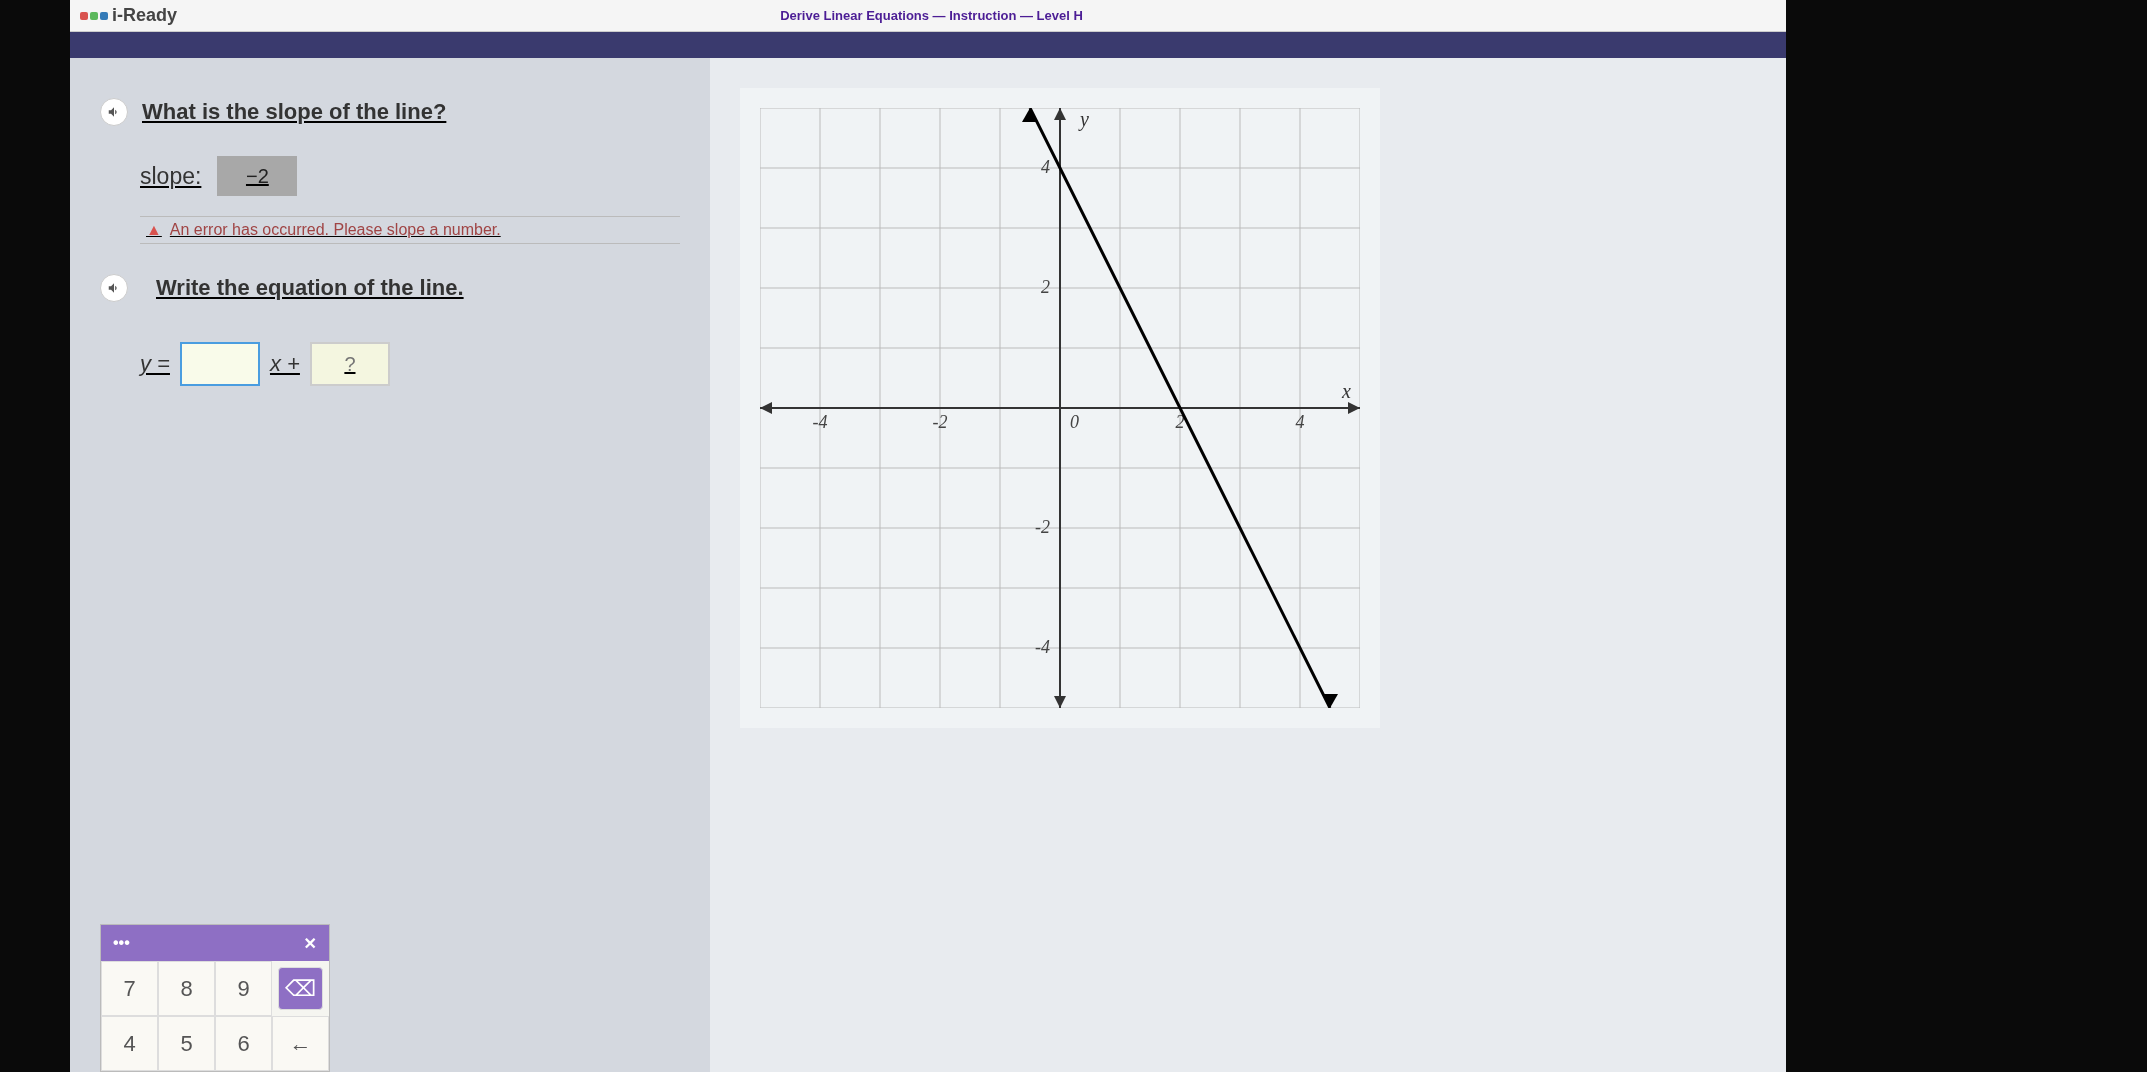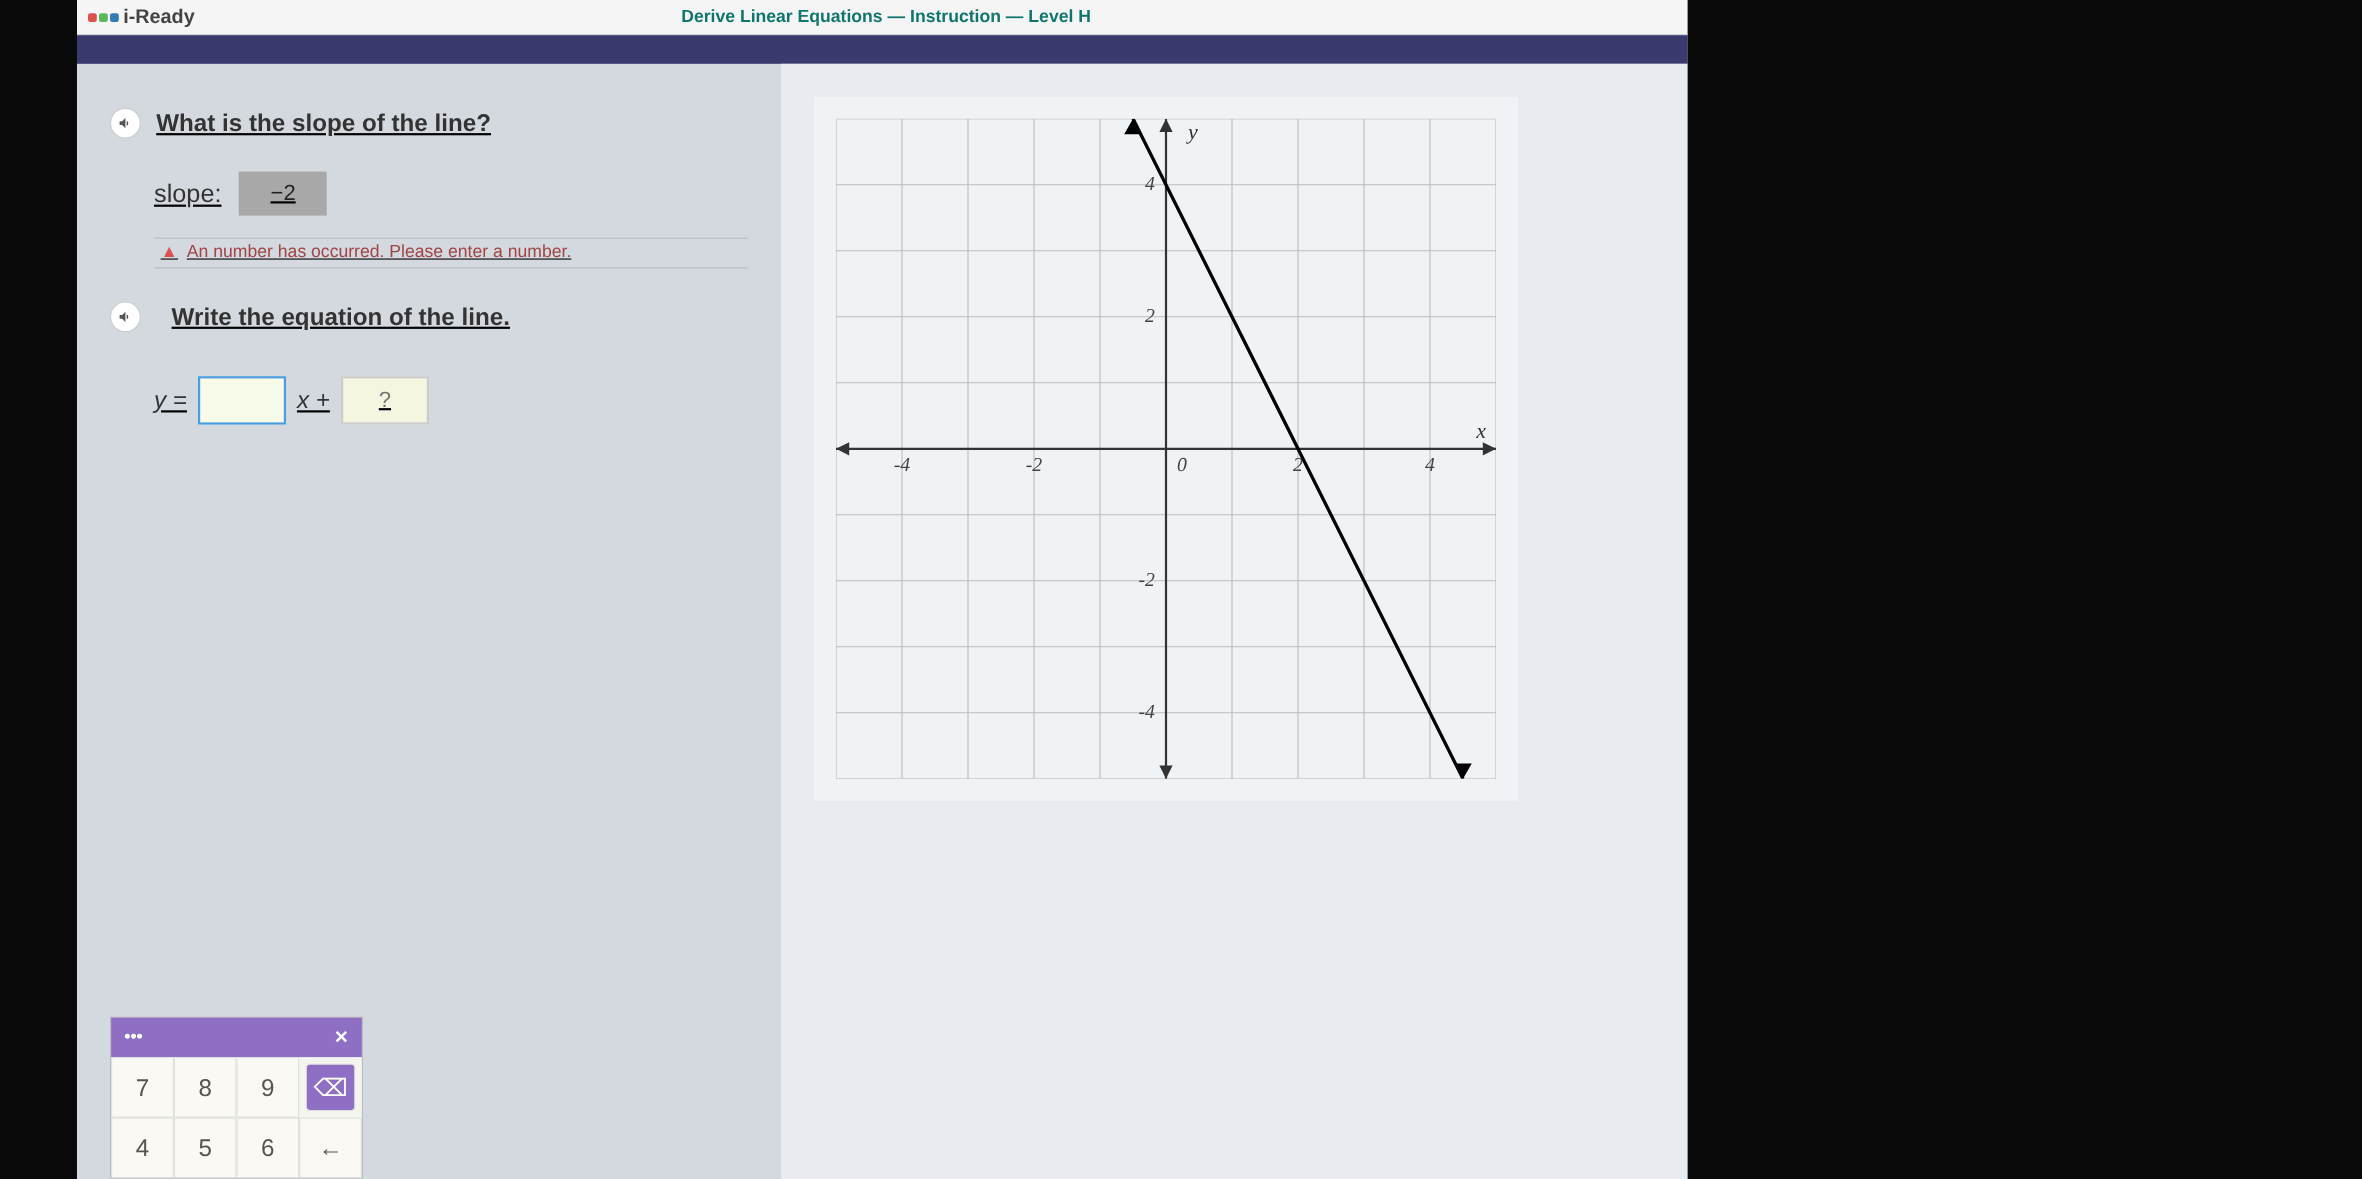--- a/index.html
+++ b/index.html
@@ -4,21 +4,21 @@
   <style>
     * { margin: 0; padding: 0; box-sizing: border-box; }
     body {
       background: #0a0a0a;
       font-family: Arial, sans-serif;
       width: 2147px;
       height: 1072px;
       overflow: hidden;
     }
     .app-frame {
-      width: 1464px;
+      width: 1716px;
       height: 1072px;
       margin-left: 70px;
       background: #d4d8df;
       position: relative;
     }
     .top-bar {
       height: 32px;
       background: #f5f5f5;
       display: flex;
       align-items: center;
@@ -28,22 +28,22 @@
     .logo-dots {
       display: flex;
       gap: 2px;
       margin-right: 4px;
     }
     .logo-dot { width: 8px; height: 8px; border-radius: 2px; }
     .brand-text { font-weight: bold; font-size: 18px; color: #444; }
     .lesson-title {
       flex: 1;
       text-align: center;
-      font-size: 16px;
-      color: #0f766e;
+      font-size: 13px;
+      color: #4c1d95;
       font-weight: bold;
       margin-left: -100px;
     }
     .nav-strip {
       height: 26px;
       background: #3a3a6e;
     }
     .content-row {
       display: flex;
       height: calc(100% - 58px);
@@ -224,21 +224,21 @@
         <span class="prompt-text">What is the slope of the line?</span>
       </div>
 
       <div class="slope-row">
         <span class="slope-label">slope:</span>
         <div class="slope-value">−2</div>
       </div>
 
       <div class="error-row">
         <span class="warn-icon">▲</span>
-        <span>An number has occurred. Please enter a number.</span>
+        <span>An error has occurred. Please slope a number.</span>
       </div>
 
       <div class="prompt-row prompt-row2">
         <div class="audio-btn">
           <svg class="speaker-icon" viewBox="0 0 24 24" fill="#555">
             <path d="M3 9v6h4l5 5V4L7 9H3zm13.5 3c0-1.8-1-3.3-2.5-4v8c1.5-.7 2.5-2.2 2.5-4z"></path>
           </svg>
         </div>
         <span class="prompt-text">Write the equation of the line.</span>
       </div>

